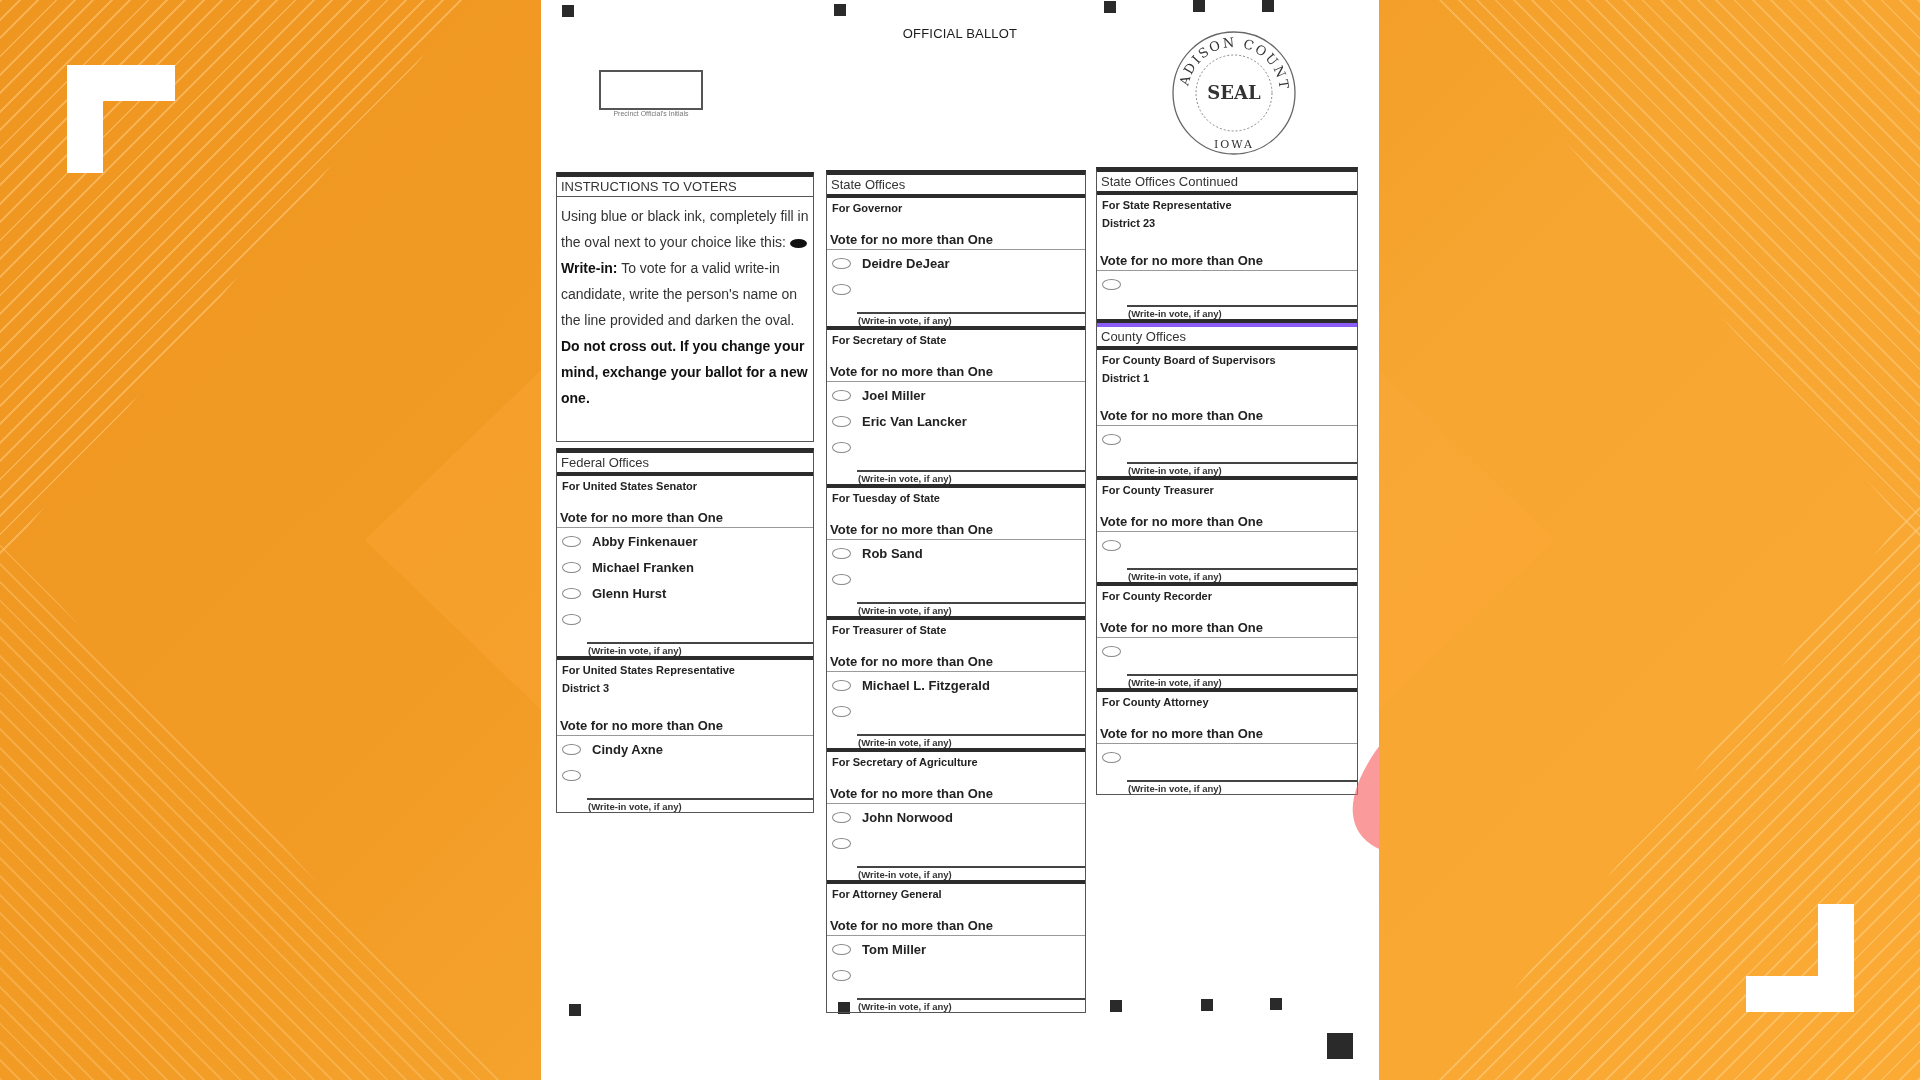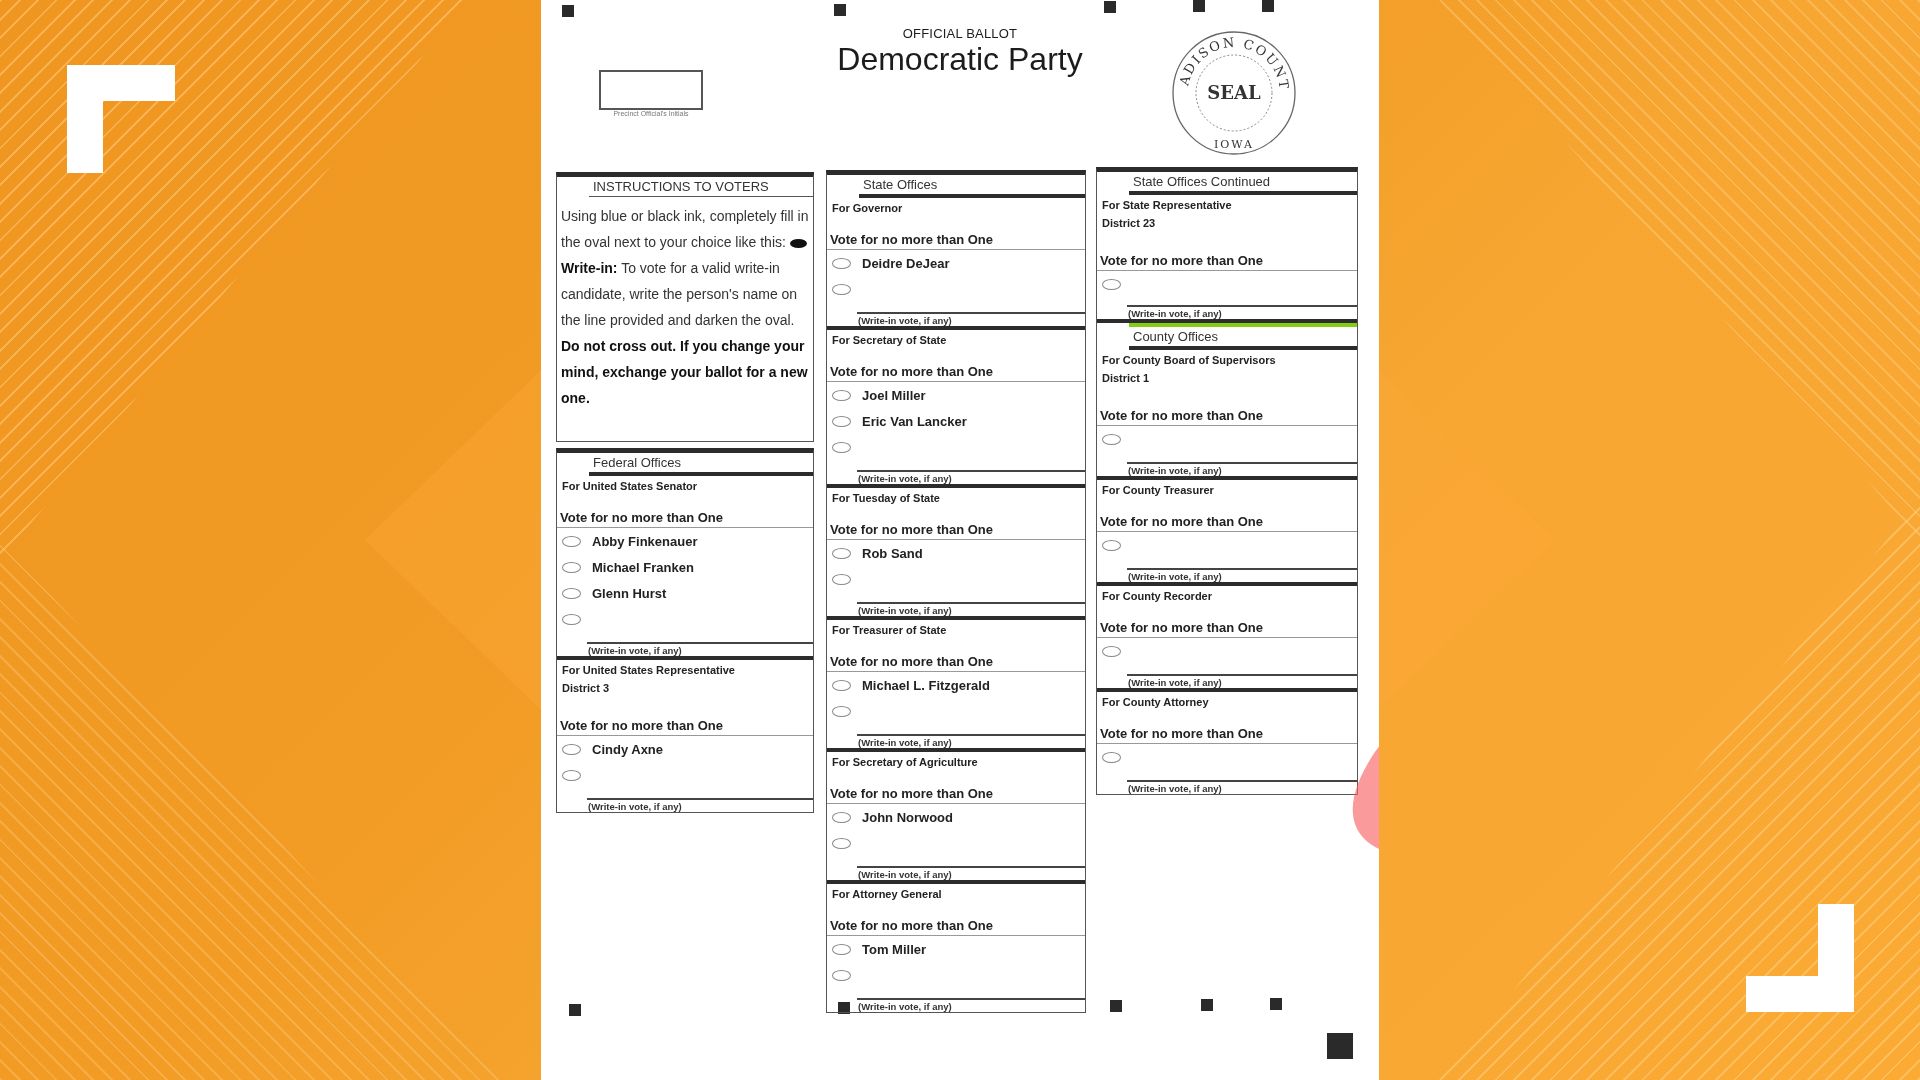--- a/index.html
+++ b/index.html
@@ -34,21 +34,21 @@
   .mark{position:absolute;background:#2a2a2a;width:12px;height:12px;}
   .hdr{position:absolute;left:0;right:0;top:26px;text-align:center;color:#1c1c1c;}
   .hdr .l1{font-size:13px;letter-spacing:0.2px;}
   .hdr .l2{font-size:32px;line-height:36px;}
   .hdr .l3{font-size:16px;line-height:19px;}
   .initials{position:absolute;left:58px;top:70px;width:100px;height:36px;border:2px solid #555;}
   .initials-lbl{position:absolute;left:50px;top:110px;width:120px;text-align:center;font-size:7px;color:#777;}
   .seal{position:absolute;left:629px;top:29px;width:128px;height:128px;}
   .col{position:absolute;font-size:12.5px;color:#222;}
   .box{border:1.5px solid #555;border-top:5px solid #2c2c2c;position:relative;}
-  .cat{font-size:13px;padding:2px 4px;border-bottom:4px solid #2c2c2c;color:#333;margin-left:32px;}
+  .cat{font-size:13px;padding:2px 4px;border-bottom:4px solid #2c2c2c;color:#333;}
   .race{border-bottom:4px solid #2c2c2c;position:relative;}
   .race:last-child{border-bottom:none;}
   .race-title{font-weight:bold;font-size:11px;padding:2px 5px 0 5px;line-height:16px;}
   .vote-for{font-weight:bold;font-size:13px;padding:0 5px 2px 3px;border-bottom:1px solid #999;}
   .cand{display:flex;align-items:center;height:26px;padding-left:5px;font-weight:bold;font-size:13px;}
   .oval{width:17px;height:9px;border:1.3px solid #888;border-radius:50%;margin-right:11px;flex:none;}
   .writein-oval-row{height:26px;display:flex;align-items:center;padding-left:5px;}
   .writein-line{margin-left:30px;border-top:2px solid #444;font-size:9.5px;font-weight:bold;padding:1px 0 0 1px;color:#333;}
   .instr{padding:6px 4px 30px 4px;font-size:14px;line-height:26px;color:#333;}
   .instr b{color:#111;}
@@ -89,21 +89,20 @@
   <div class="mark" style="left:569px;top:1000px"></div>
   <div class="mark" style="left:660px;top:999px"></div>
   <div class="mark" style="left:729px;top:998px"></div>
   <div class="mark" style="left:786px;top:1033px;width:26px;height:26px"></div>
 
   <div class="initials"></div>
   <div class="initials-lbl">Precinct Official's Initials</div>
 
   <div class="hdr">
     <div class="l1">OFFICIAL BALLOT</div>
-    <div class="l2">Democratic Party</div>
   </div>
 
   <svg class="seal" viewBox="0 0 128 128">
     <defs>
       <path id="sealTop" d="M 18 64 A 46 46 0 0 1 110 64"></path>
       <path id="sealBot" d="M 40 108 A 46 46 0 0 0 88 108"></path>
     </defs>
     <circle cx="64" cy="64" r="61" fill="none" stroke="#666" stroke-width="1.3"></circle>
     <circle cx="64" cy="64" r="38" fill="none" stroke="#888" stroke-width="1" stroke-dasharray="2 2"></circle>
     <text font-family="DejaVu Serif, serif" font-size="13" fill="#333" letter-spacing="2"><textPath href="#sealTop" startOffset="50%" text-anchor="middle">MADISON COUNTY</textPath></text>
@@ -274,21 +273,21 @@
         <div class="race-title">For State Representative</div>
         <div class="race-title">District 23</div>
         <div style="height:22px"></div>
         <div class="vote-for">Vote for no more than One</div>
         <div class="writein-oval-row">
             <span class="oval"></span>
           </div>
         <div style="height:8px"></div>
         <div class="writein-line">(Write-in vote, if any)</div>
       </div>
-      <div class="cat" style="border-top:4px solid #84cc16">County Offices</div>
+      <div class="cat" style="border-top:4px solid #8b5cf6">County Offices</div>
 
       <div class="race">
         <div class="race-title">For County Board of Supervisors</div>
         <div class="race-title">District 1</div>
         <div style="height:22px"></div>
         <div class="vote-for">Vote for no more than One</div>
         <div class="writein-oval-row">
             <span class="oval"></span>
           </div>
         <div style="height:10px"></div>

